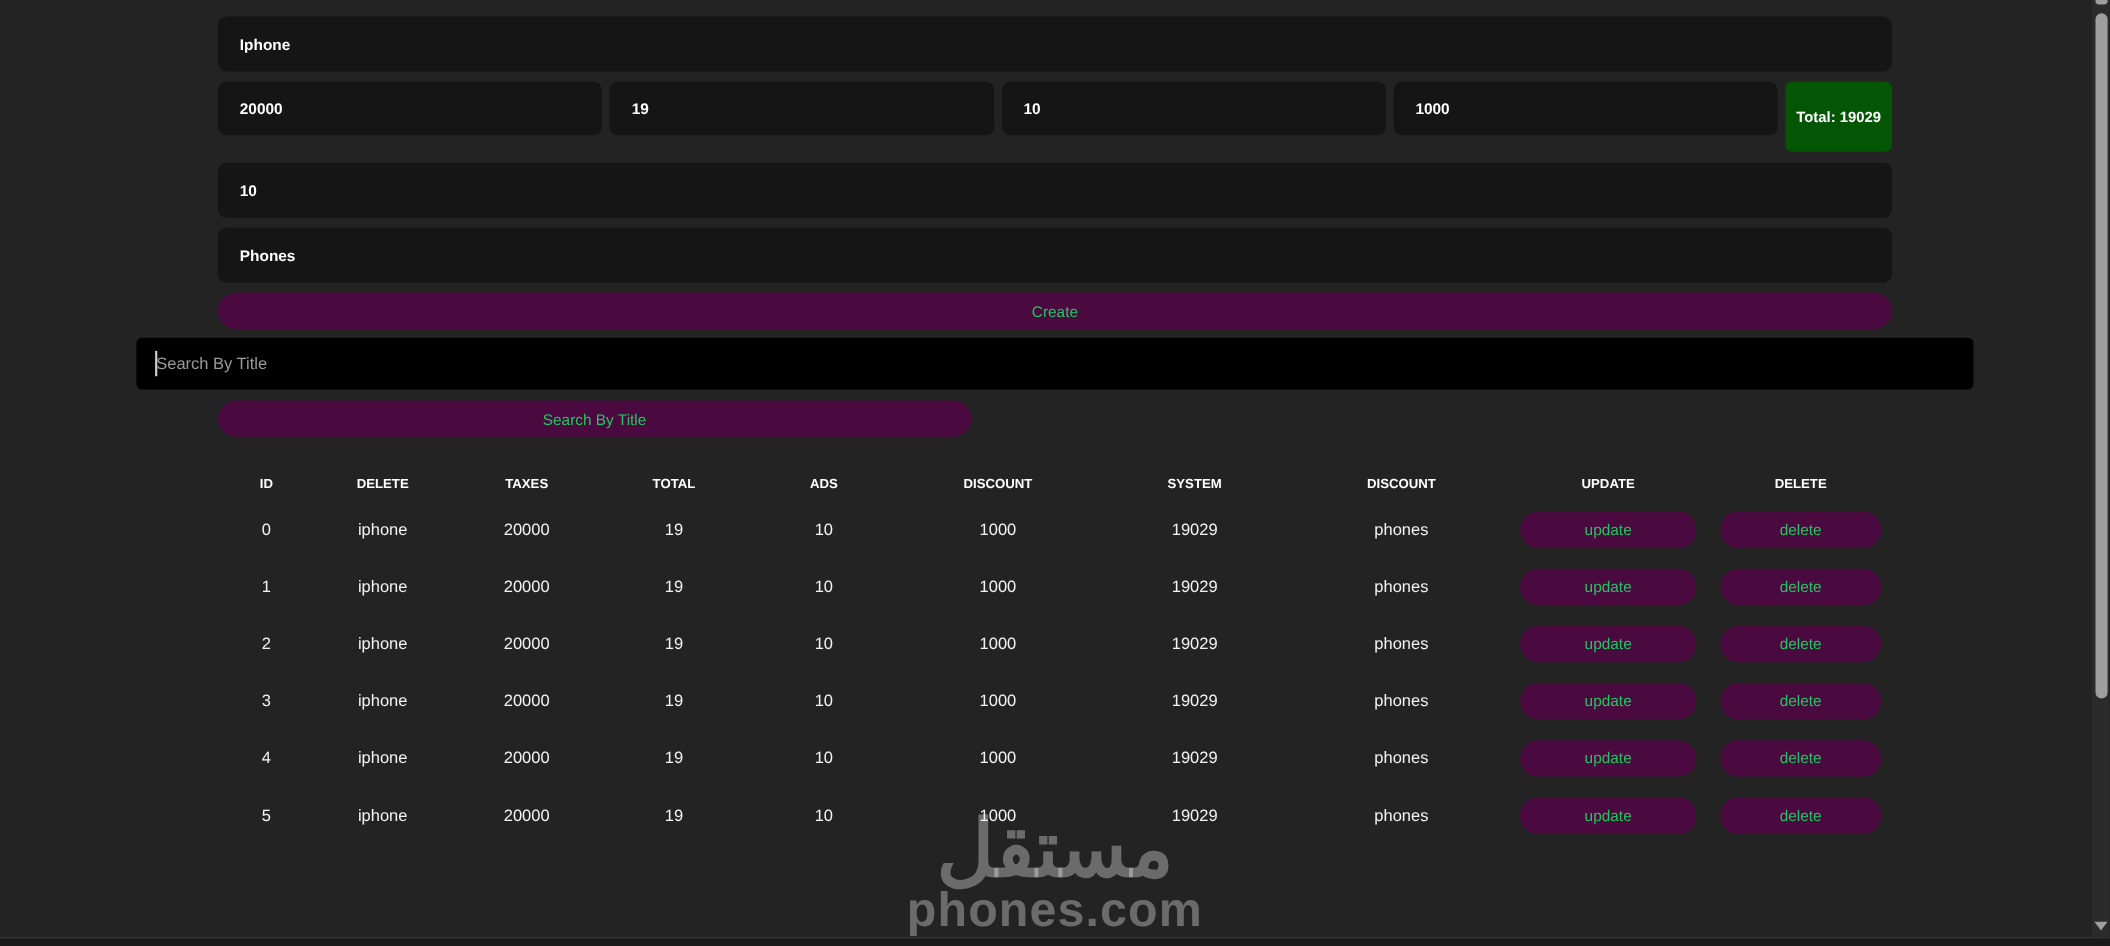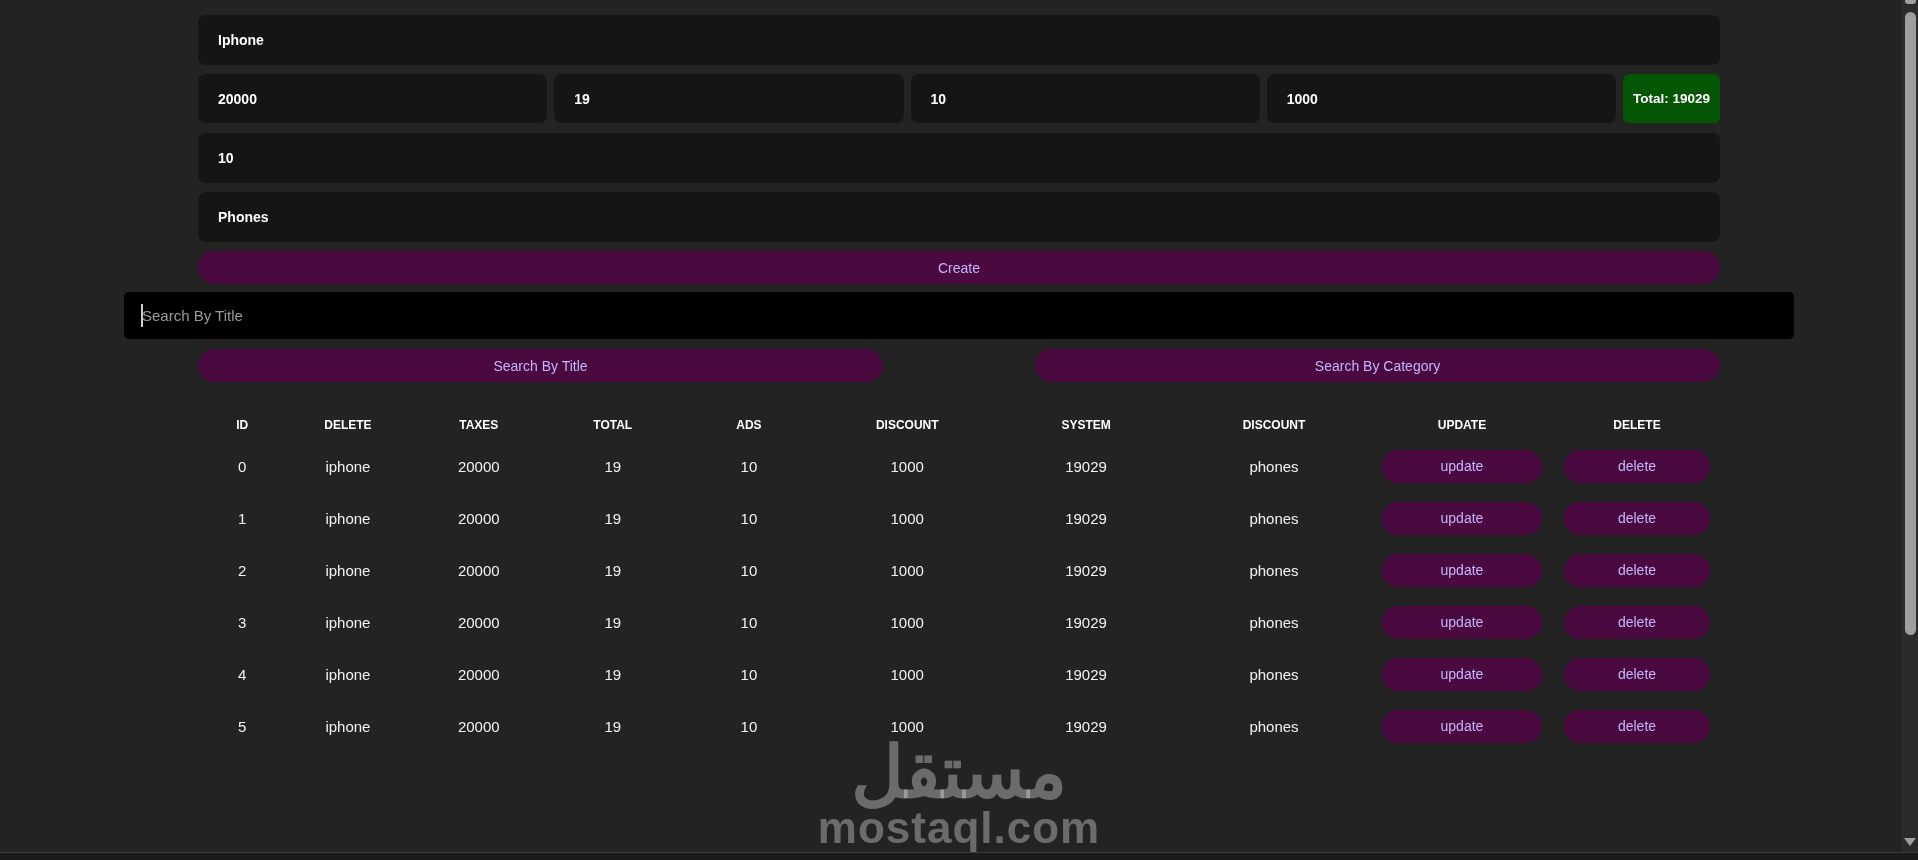--- a/index.html
+++ b/index.html
@@ -25,27 +25,27 @@
     display:block; width:100%; height:50px;
     background:#151515; border:none; border-radius:8px;
     color:#fff; font-size:14px; font-weight:600;
     padding:0 20px; margin-bottom:9px;
     font-family:"Liberation Sans", sans-serif;
     outline:none;
   }
   .row2 { display:flex; gap:7px; margin-bottom:10px; }
   .row2 .field { flex:1; height:49px; margin-bottom:0; }
   .total-badge {
-    width:97px; height:49px; flex:0 0 97px;
+    width:97px; height:64px; flex:0 0 97px;
     background:#045504; border-radius:6px;
     display:flex; align-items:center; justify-content:center;
     font-size:13.5px; font-weight:600; color:#fff;
   }
   .btn {
-    display:block; border:none; color:#c4b5fd;
+    display:block; border:none; color:#22c55e;
     background:#4a0a40; border-radius:17px;
     font-size:14px; font-family:"Liberation Sans", sans-serif;
     cursor:pointer;
   }
   .create-btn { width:100%; height:33px; margin-top:0; }
 
   
   .search-wrap { position:relative; width:1670px; margin:8px auto 10px; }
   .search-input {
     display:block; width:100%; height:47px;
@@ -120,21 +120,20 @@
     <button class="btn create-btn">Create</button>
   </div>
 
   <div class="search-wrap">
     <input class="search-input" type="text" placeholder="Search By Title" style="">
     <div class="caret"></div>
   </div>
 
   <div class="search-btn-row">
     <button class="btn search-btn">Search By Title</button>
-    <button class="btn search-btn">Search By Category</button>
   </div>
 
 
   <div class="table">
     <div class="t-row t-head">
       <div>ID</div>
       <div>DELETE</div>
       <div>TAXES</div>
       <div>TOTAL</div>
       <div>ADS</div>
@@ -241,21 +240,21 @@
         <div class="t-cell delete-col">
           <button class="btn row-btn">delete</button>
         </div>
       </div>
       </div>
   </div>
 </div>
 
 <div class="watermark">
   <div class="wm-arabic">مستقل</div>
-  <div class="wm-domain">mostaql.com</div>
+  <div class="wm-domain">phones.com</div>
 </div>
 
 <div class="v-scrollbar">
   <div class="v-top-nub"></div>
   <div class="v-thumb"></div>
   <div class="v-down-arrow"></div>
 </div>
 <div class="h-scroll-strip"></div>
 
 </body></html>

